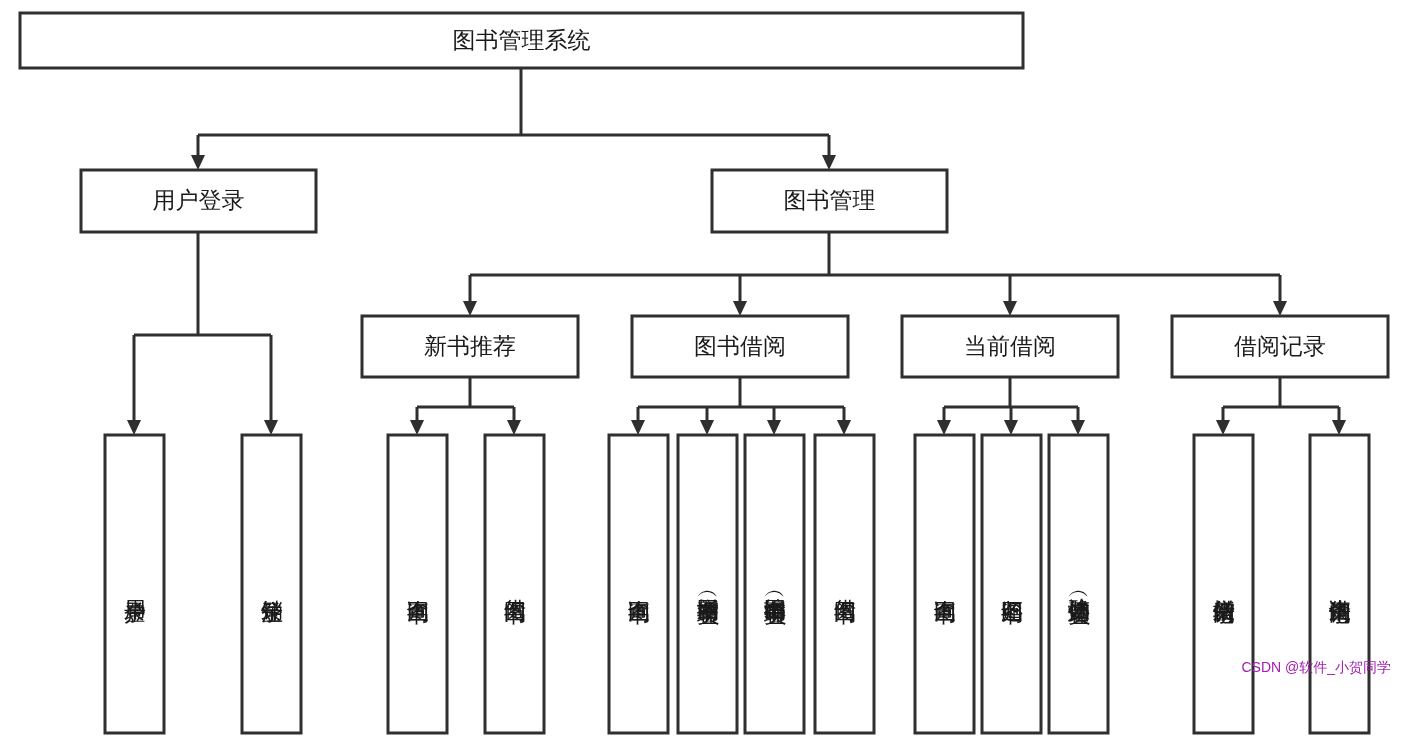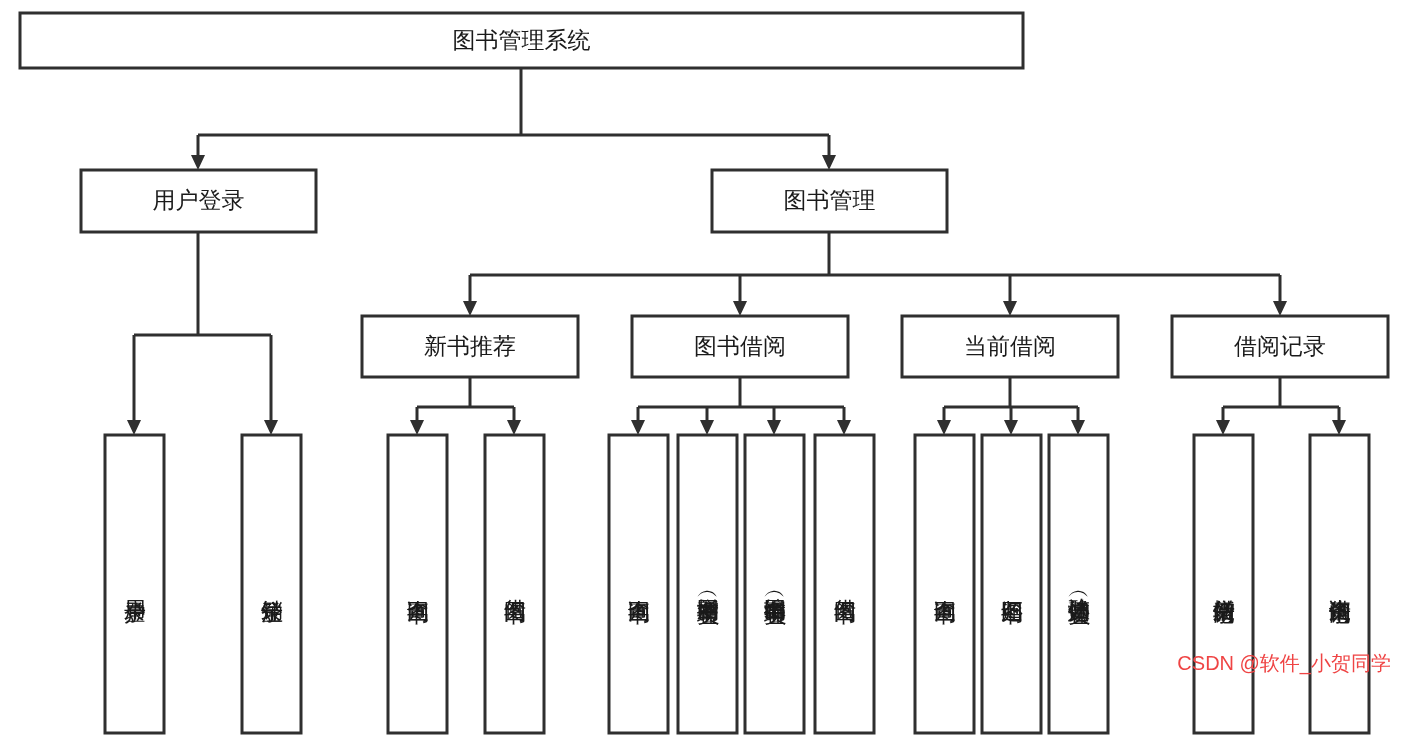--- a/index.html
+++ b/index.html
@@ -58,22 +58,22 @@
     letter-spacing: 1px;
     text-align: center;
     white-space: nowrap;
     pointer-events: none;
   }
   .watermark {
     position: absolute;
     right: 14px;
     bottom: 8px;
     font-family: "Liberation Sans", "DejaVu Sans", sans-serif;
-    font-size: 20px;
-    color: #ef4444;
+    font-size: 14px;
+    color: #a21caf;
     white-space: nowrap;
     user-select: none;
   }
 </style>
 </head>
 <body>
 
 <div id="diagram-root">
   <svg id="diagram-svg" viewBox="0 0 1405 747" xmlns="http://www.w3.org/2000/svg">
     <g id="connector-layer">

